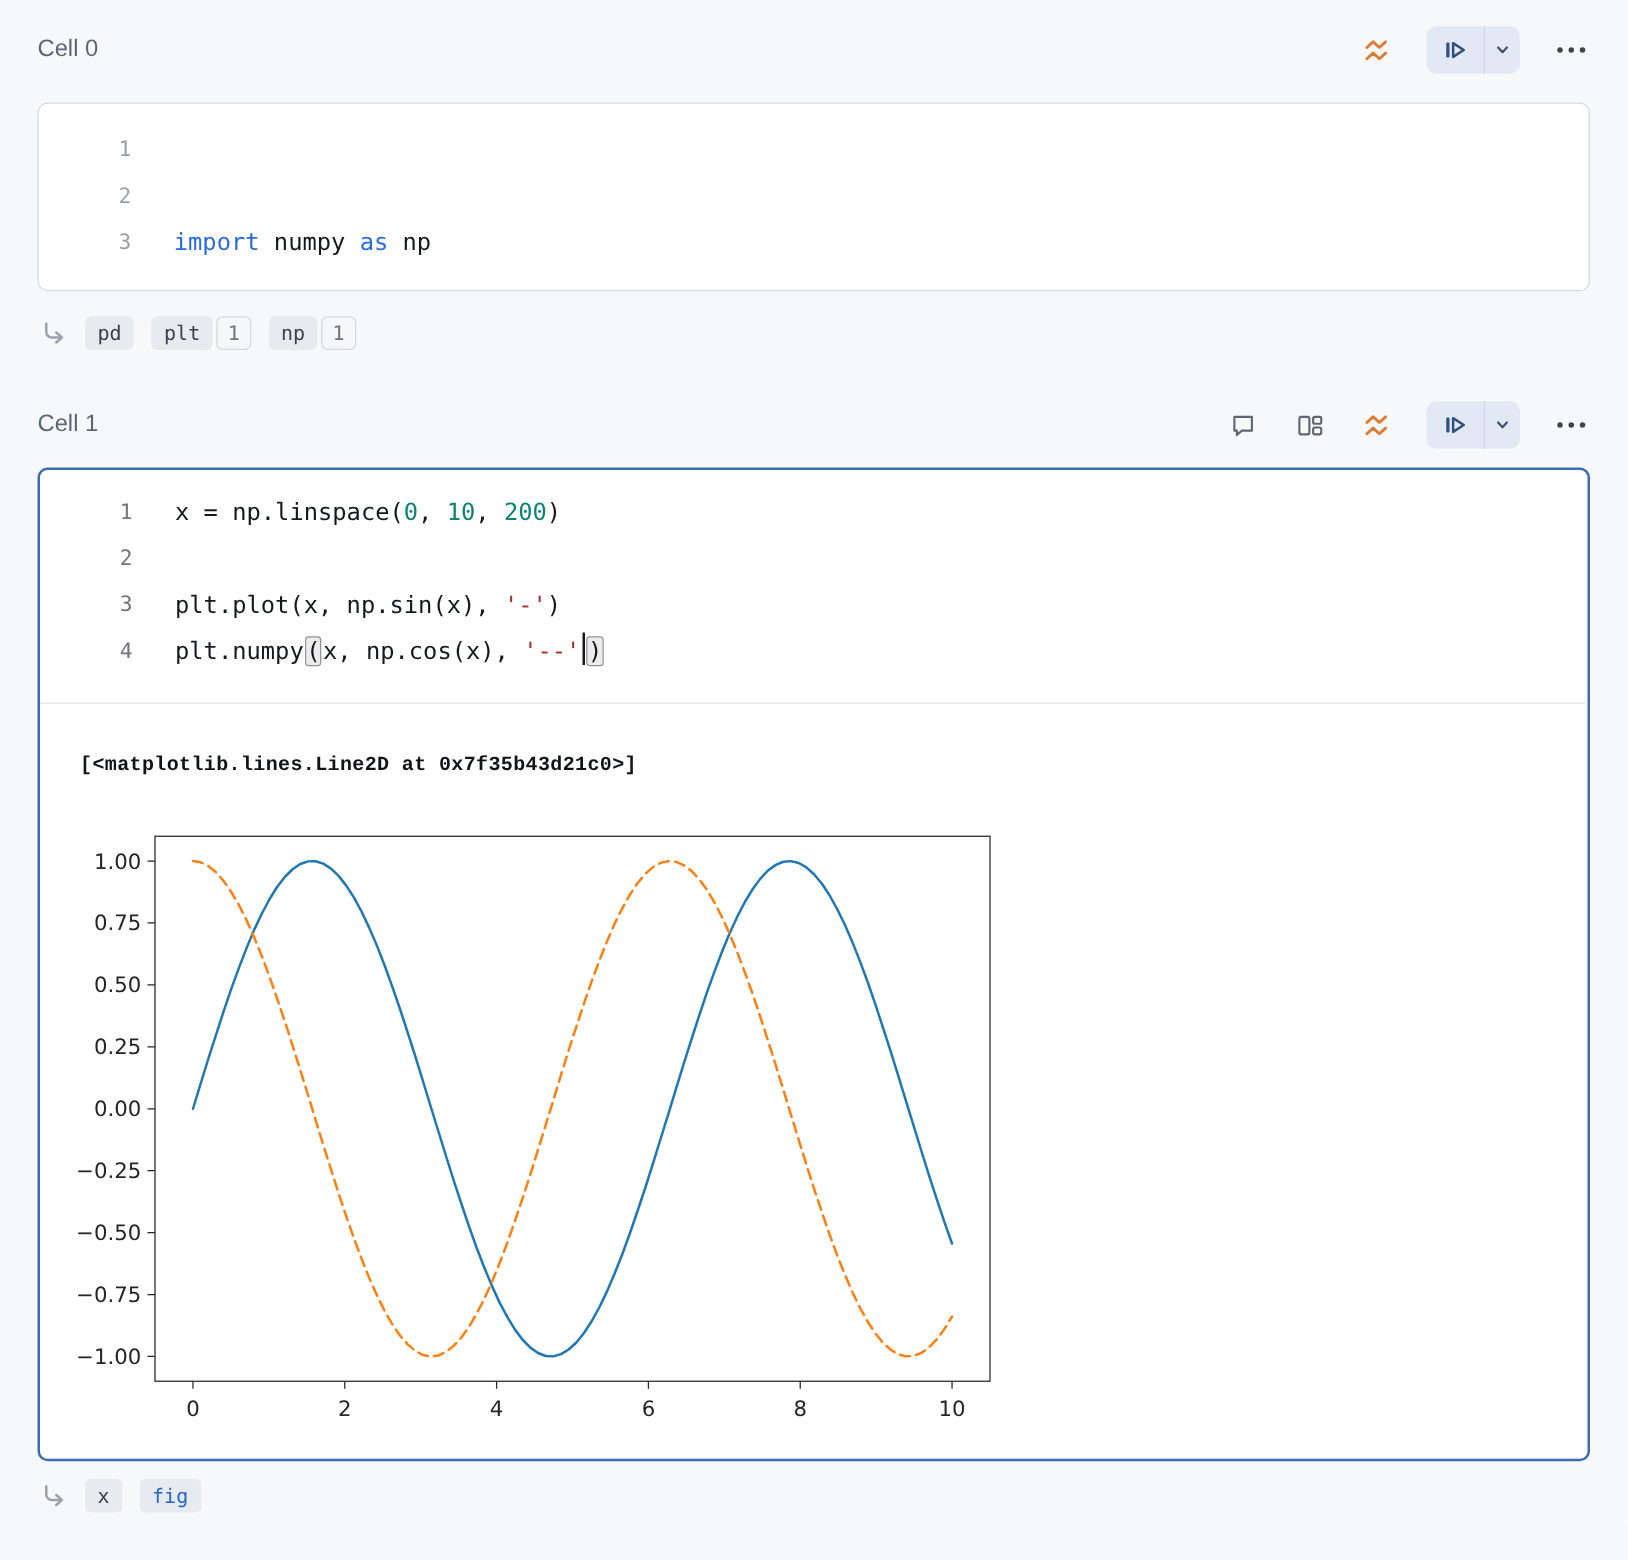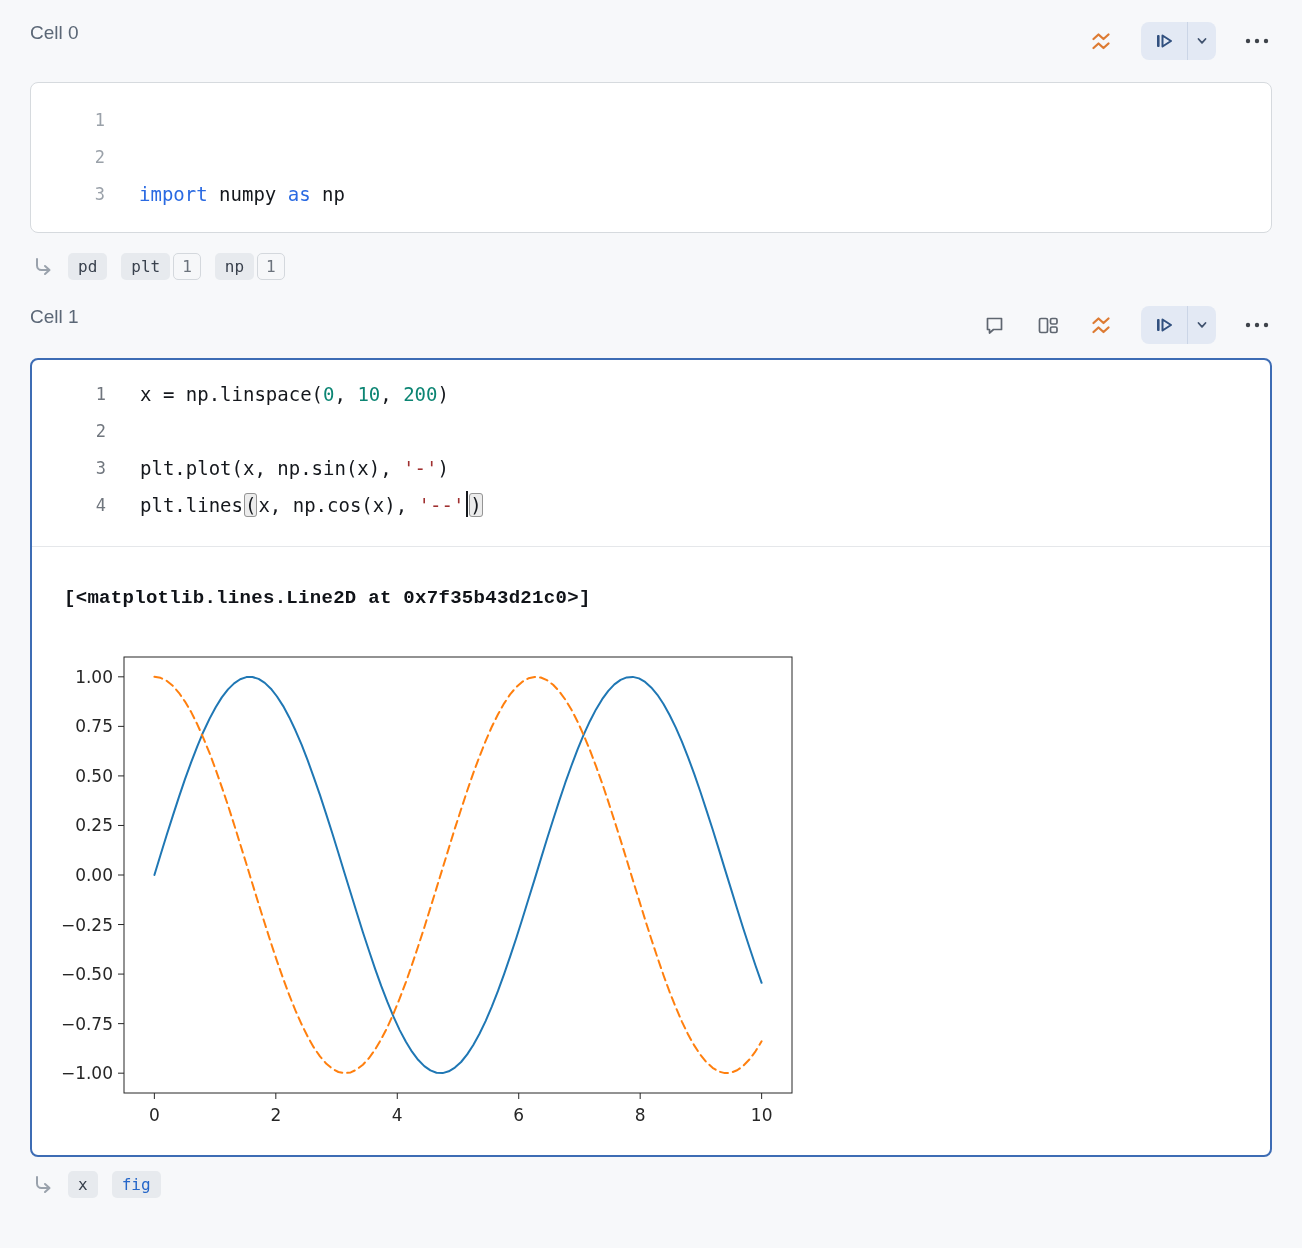--- a/index.html
+++ b/index.html
@@ -1,21 +1,21 @@
 <!DOCTYPE html>
 <html><head>
 <meta charset="utf-8">
 <style>
   *{box-sizing:border-box}
   html,body{margin:0;padding:0}
   body{width:1302px;height:1248px;background:#f7f8fa;font-family:"Liberation Sans","DejaVu Sans",sans-serif;color:#1c2026;overflow:hidden}
   .page{padding:0 30px}
-  .cell-header{display:flex;align-items:flex-start;justify-content:space-between;height:36px}
+  .cell-header{display:flex;align-items:center;justify-content:space-between;height:36px}
   .cell-header.first{margin-top:22px}
-  .cell-header.second{margin-top:26px}
+  .cell-header.second{margin-top:42px}
   .cell-title{font-size:19px;color:#5b6776}
   .header-actions{display:flex;align-items:center;gap:26px}
   .icon-btn{display:flex;align-items:center;justify-content:center;cursor:pointer;padding:2px}
   .run-group{display:flex;align-items:center;background:#e3e9f4;border-radius:8px;height:38px;overflow:hidden;cursor:pointer}
   .run-main{width:46px;display:flex;align-items:center;justify-content:center}
   .run-divider{width:1px;height:38px;background:#cbd5e6}
   .run-caret{width:28px;display:flex;align-items:center;justify-content:center}
   .code-block{background:#fff;border:1px solid #d6dade;border-radius:8px;margin-top:24px}
   .code-block.focused{border:2px solid #3d6cb4;margin-top:16px}
   .code-area{padding:19px 30px}
@@ -24,21 +24,21 @@
   .gutter{width:44px;text-align:right;color:#9aa1a9;margin-right:34px;flex:none;font-size:17px}
   .focused .gutter{color:#70767e}
   .tok-kw{color:#2a6ae2}
   .tok-pl{color:#15181d}
   .tok-num{color:#0c8573}
   .tok-str{color:#a03030}
   .tok-brk{background:#ececec;border:1px solid #959595;border-radius:3px;margin:0 1px;color:#15181d}
   .caret{display:inline-block;width:2px;height:26px;background:#15181d;vertical-align:-5px;margin-left:2px}
   .cell-divider{border-top:1px solid #e5e7ea;margin-top:16px}
   .output-area{padding:40px 30px 0 32px}
-  .output-text{font-family:"Liberation Mono",monospace;font-size:19px;color:#101318;letter-spacing:.3px;font-weight:bold}
+  .output-text{font-family:"Liberation Mono",monospace;font-size:16px;color:#101318;letter-spacing:.3px;font-weight:bold}
   .figure-area{padding:26px 0 18px 30px}
   .vars-row{display:flex;align-items:center;margin-top:20px;gap:14px;padding-left:2px}
   .vars-row.bottom{margin-top:14px}
   .vars-list{display:flex;gap:14px;align-items:center}
   .var-group{display:flex;gap:3px;align-items:center}
   .badge{font-family:"DejaVu Sans Mono",monospace;font-size:16px;border-radius:5px;padding:4px 10px;cursor:pointer}
   .badge.name{background:#e7eaee;color:#39414d}
   .badge.name.accent{color:#2667c9}
   .badge.count{background:#f6f7f9;border:1px solid #d4d8dd;color:#6b727c;padding:3px 8px}
   svg{display:block}
@@ -154,21 +154,21 @@
           </svg>
       </span>
     </div>
   </div>
 
   <div class="code-block focused">
     <div class="code-area" id="code-1">
         <div class="code-line"><span class="gutter">1</span><span class="code-text"><span class="tok-pl">x = np.linspace(</span><span class="tok-num">0</span><span class="tok-pl">, </span><span class="tok-num">10</span><span class="tok-pl">, </span><span class="tok-num">200</span><span class="tok-pl">)</span></span></div>
         <div class="code-line"><span class="gutter">2</span></div>
         <div class="code-line"><span class="gutter">3</span><span class="code-text"><span class="tok-pl">plt.plot(x, np.sin(x), </span><span class="tok-str">'-'</span><span class="tok-pl">)</span></span></div>
-        <div class="code-line"><span class="gutter">4</span><span class="code-text"><span class="tok-pl">plt.lines</span><span class="tok-brk">(</span><span class="tok-pl">x, np.cos(x), </span><span class="tok-str">'--'</span><span class="caret"></span><span class="tok-brk">)</span></span></div>
+        <div class="code-line"><span class="gutter">4</span><span class="code-text"><span class="tok-pl">plt.numpy</span><span class="tok-brk">(</span><span class="tok-pl">x, np.cos(x), </span><span class="tok-str">'--'</span><span class="caret"></span><span class="tok-brk">)</span></span></div>
       </div>
     <div class="cell-divider"></div>
     <div class="output-area">
       <div class="output-text">[&lt;matplotlib.lines.Line2D at 0x7f35b43d21c0&gt;]</div>
     </div>
     <div class="figure-area">
       <svg id="plot-svg" width="750" height="502" viewBox="0 0 750 502">
           <rect x="62" y="22" width="668" height="436" fill="#ffffff" stroke="#262626" stroke-width="1"></rect>
           <line x1="92.36363636363636" y1="458" x2="92.36363636363636" y2="464" stroke="#262626" stroke-width="1"></line>
           <text x="92.36363636363636" y="486" text-anchor="middle" font-size="17" fill="#262626" font-family="DejaVu Sans, sans-serif">0</text>

